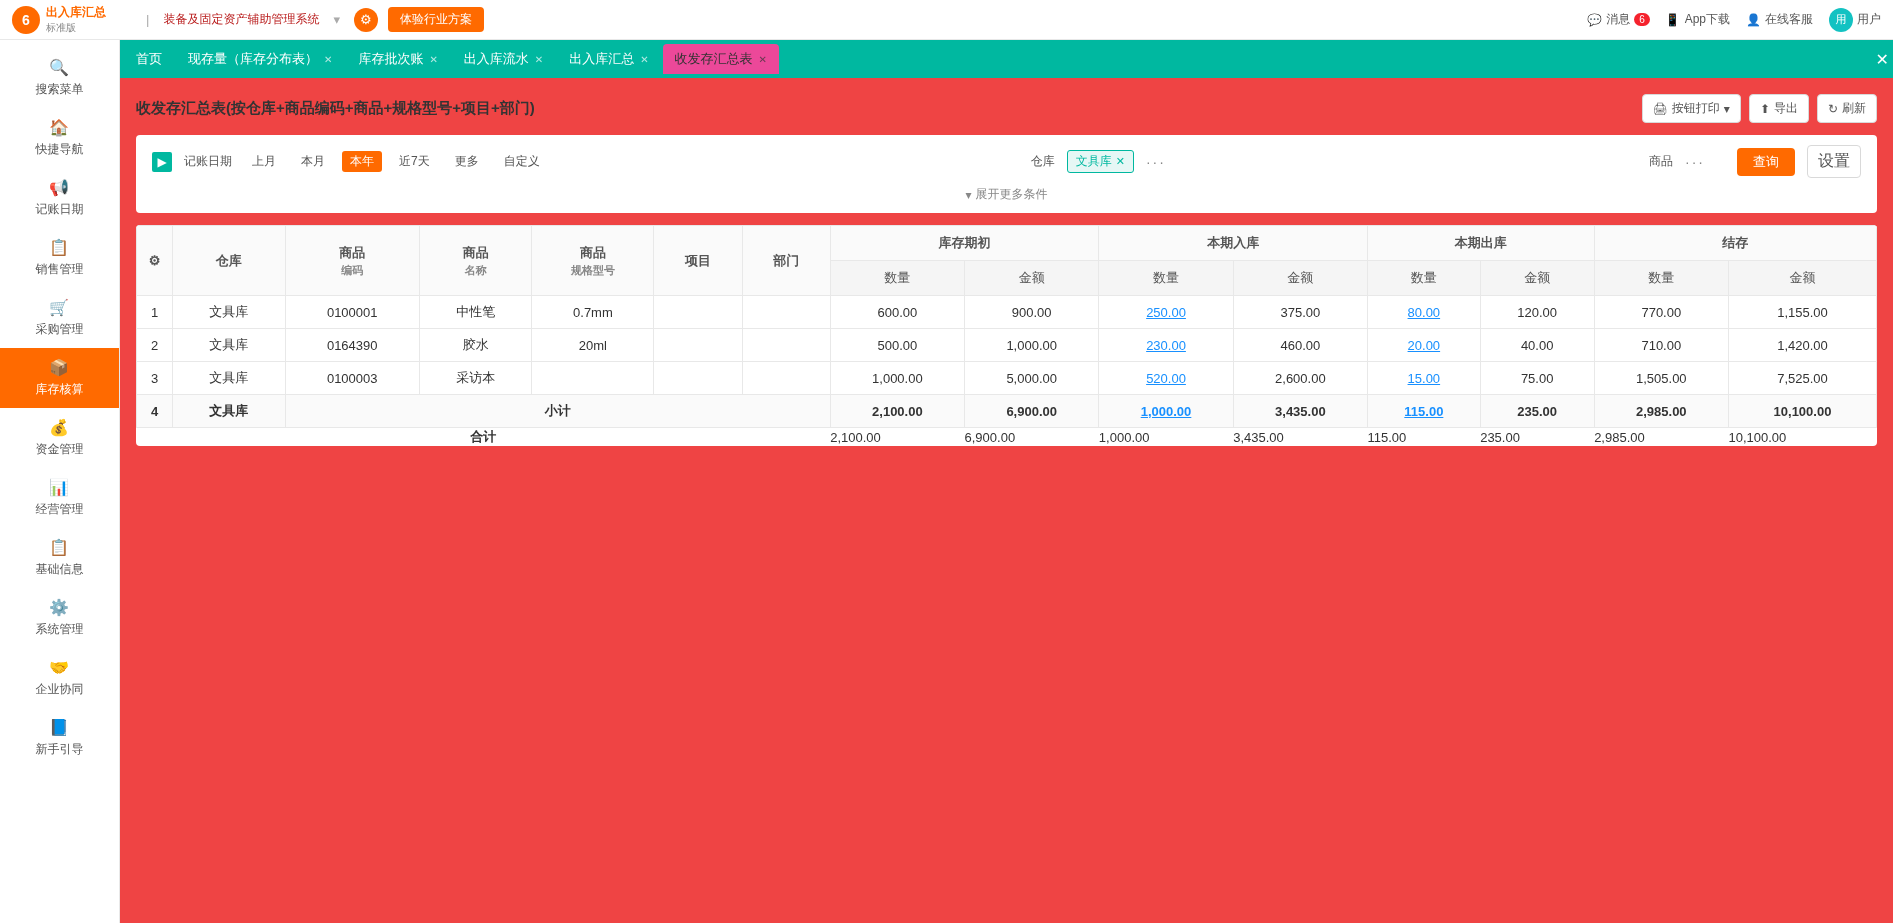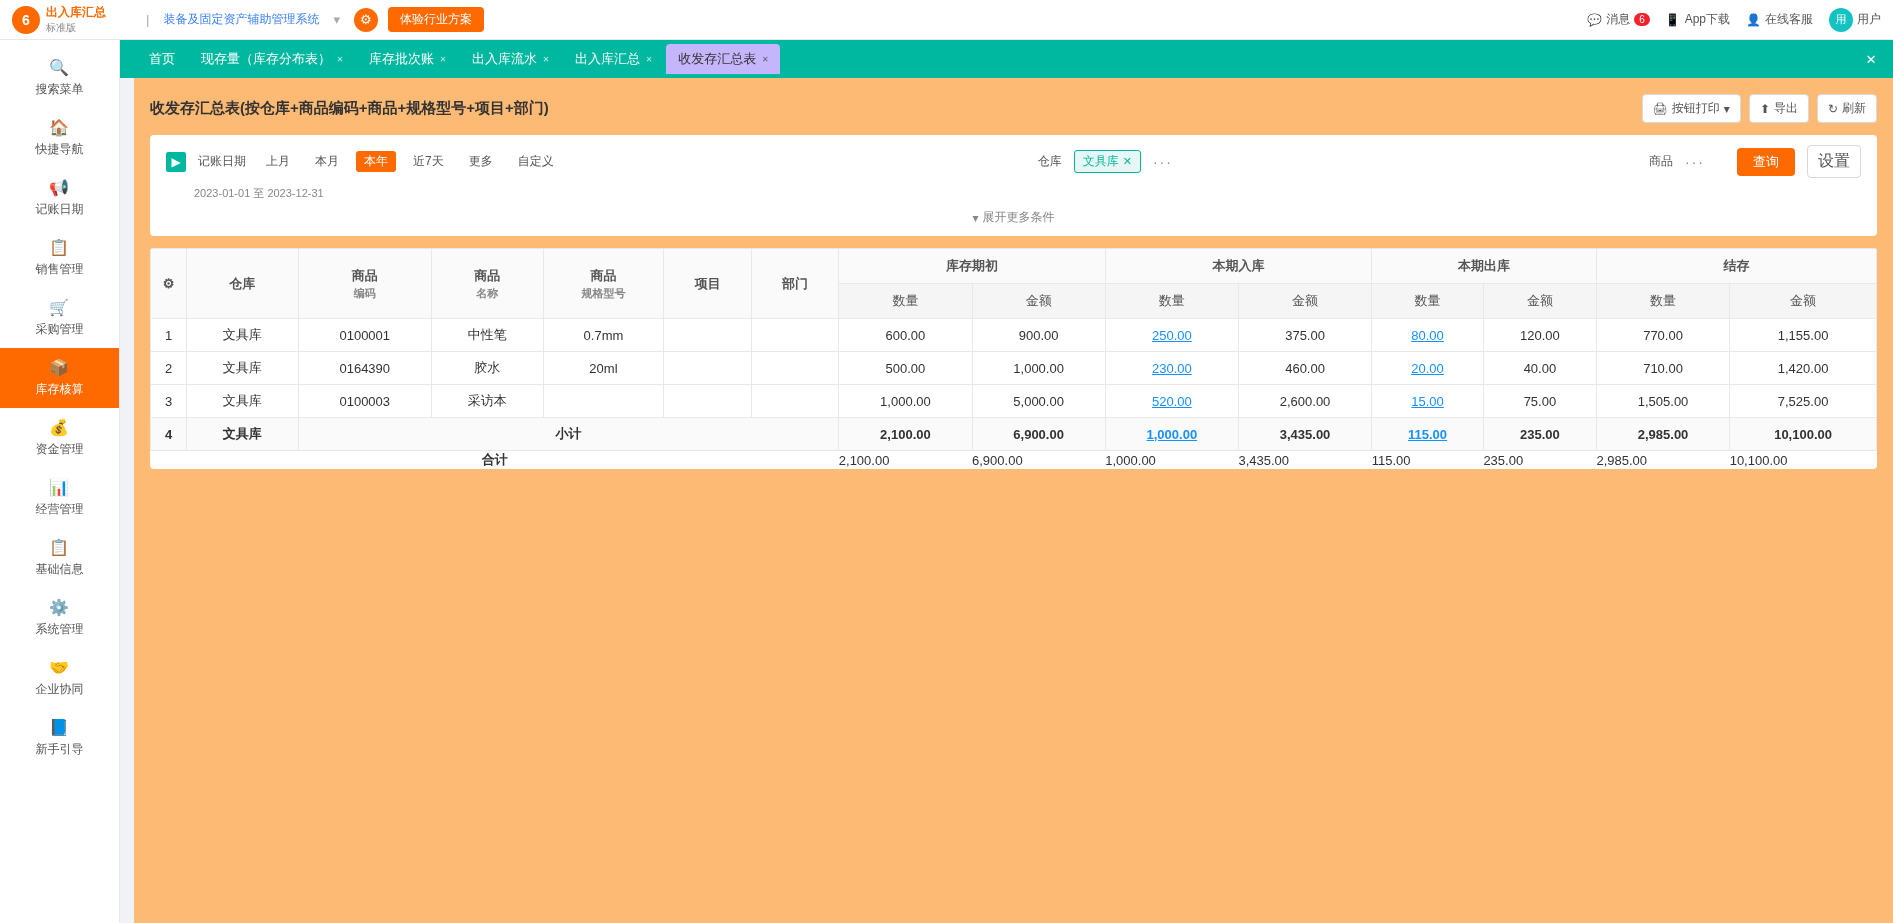--- a/index.html
+++ b/index.html
@@ -16,21 +16,21 @@
       border-bottom: 1px solid #e8e8e8;
       display: flex;
       align-items: center;
       padding: 0 12px;
       justify-content: space-between;
       flex-shrink: 0;
     }
     .top-bar-left { display: flex; align-items: center; gap: 10px; }
     .app-logo { display: flex; align-items: center; gap: 6px; color: #ff6a00; font-size: 12px; font-weight: bold; width: 120px; }
     .logo-icon { width: 28px; height: 28px; background: #ff6a00; border-radius: 50%; display: flex; align-items: center; justify-content: center; color: #fff; font-size: 14px; font-weight: bold; }
-    .top-bar-system { color: #3b82f6; font-size: 12px; }
+    .top-bar-system { color: #b91c1c; font-size: 12px; }
     .top-bar-btn { background: #ff6a00; color: #fff; border: none; border-radius: 4px; padding: 4px 12px; cursor: pointer; font-size: 12px; }
     .top-bar-right { display: flex; align-items: center; gap: 16px; font-size: 12px; color: #555; }
     .top-bar-right-item { display: flex; align-items: center; gap: 4px; cursor: pointer; }
     .badge { background: #f5222d; color: #fff; border-radius: 10px; padding: 1px 5px; font-size: 10px; }
     .user-avatar { width: 24px; height: 24px; background: #ccc; border-radius: 50%; display: flex; align-items: center; justify-content: center; font-size: 11px; color: #fff; background: #13c2c2; }
 
     
     .sidebar {
       width: 120px;
       background: #fff;
@@ -54,43 +54,42 @@
     .sidebar-icon { font-size: 16px; }
 
     
     .content-area { flex: 1; display: flex; flex-direction: column; overflow: hidden; }
 
     
     .tab-bar {
       background: #00b8a0;
       display: flex;
       align-items: center;
-      padding: 0 17px;
+      padding: 0 4px;
       height: 38px;
       flex-shrink: 0;
       gap: 2px;
-      font-family: Liberation Mono, monospace;
     }
     .tab-item {
       display: flex;
       align-items: center;
       padding: 6px 12px;
       border-radius: 4px 4px 0 0;
       cursor: pointer;
       color: #fff;
       font-size: 13px;
       gap: 6px;
       background: transparent;
     }
-    .tab-item.active { background: #c4b5fd; color: #333; }
+    .tab-item.active { background: #ec4899; color: #333; }
     .tab-close { font-size: 10px; opacity: 0.7; }
     .tab-bar-close { margin-left: auto; color: #fff; cursor: pointer; font-size: 16px; }
 
     
-    .page-content { flex: 1; padding: 16px; overflow: auto; background: #fdba74; margin-left: 14px; }
+    .page-content { flex: 1; padding: 16px; overflow: auto; background: #ef4444; }
     .page-header { display: flex; align-items: center; justify-content: space-between; margin-bottom: 12px; }
     .page-title { font-size: 15px; font-weight: bold; color: #333; }
     .page-actions { display: flex; align-items: center; gap: 8px; }
     .btn-action { display: flex; align-items: center; gap: 4px; padding: 5px 10px; border: 1px solid #d9d9d9; border-radius: 4px; cursor: pointer; background: #fff; font-size: 12px; color: #555; }
 
     
     .filter-bar {
       background: #fff;
       border-radius: 4px;
       padding: 10px 16px;
@@ -288,23 +287,20 @@
               <span>文具库</span>
               <span class="tag-close">✕</span>
             </div>
             <span class="more-dots">···</span>
             <div style="flex:1;"></div>
             <span class="filter-label">商品</span>
             <span class="more-dots">···</span>
             <div style="width:8px;"></div>
             <button class="filter-search-btn">查询</button>
             <button class="filter-set-btn">设置</button>
-          </div>
-          <div class="filter-row">
-            <span style="padding-left:28px;" class="date-range">2023-01-01 至 2023-12-31</span>
           </div>
           <div class="expand-btn">
             <span>▾</span>
             <span>展开更多条件</span>
           </div>
         </div>
 
         <div class="table-container">
           <table>
             <thead>

